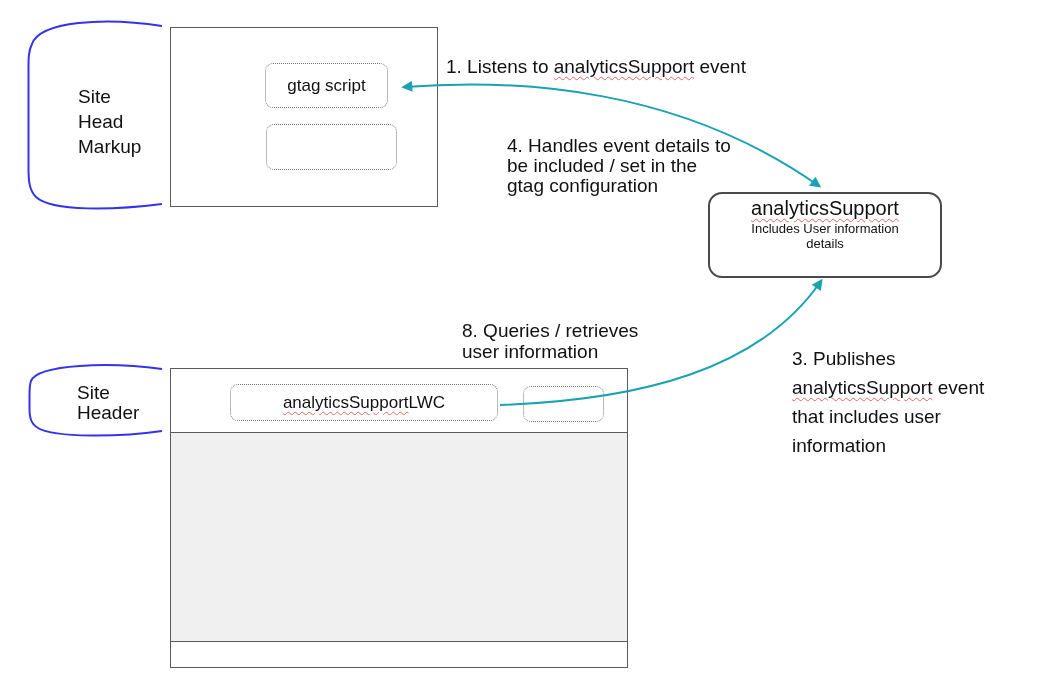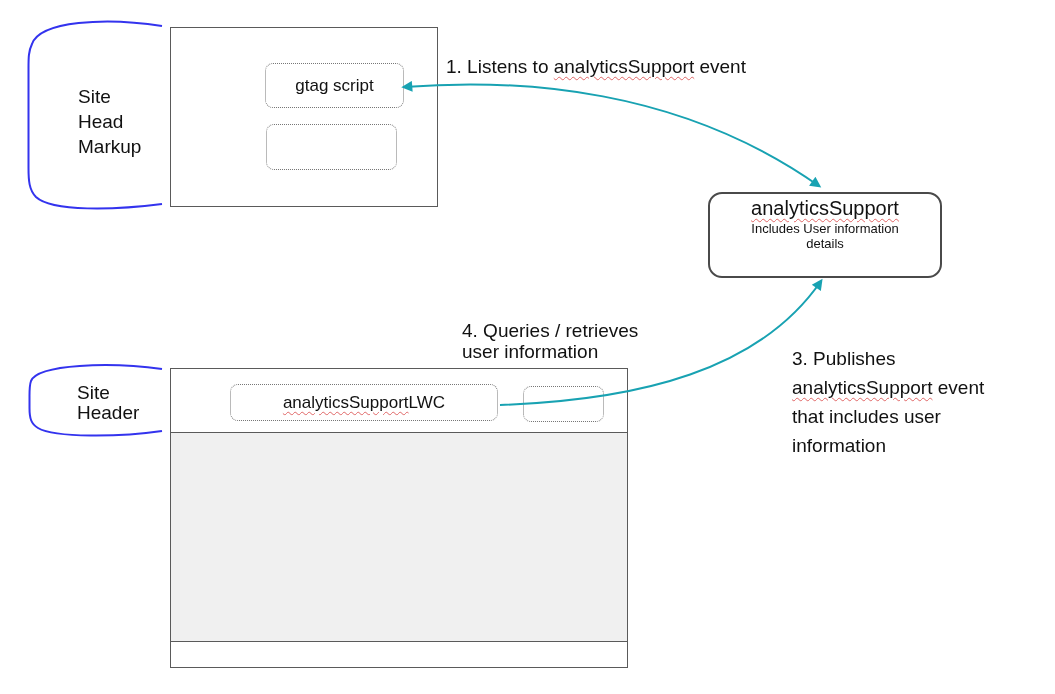--- a/index.html
+++ b/index.html
@@ -30,21 +30,21 @@
     position: absolute;
     border: 1.5px dotted #777777;
     border-radius: 8px;
     background: #ffffff;
     display: flex;
     align-items: center;
     justify-content: center;
     font-size: 17px;
     z-index: 1;
   }
-  .gtag-box   { left: 265px; top: 63px;  width: 139px; height: 45px; }
+  .gtag-box   { left: 265px; top: 63px;  width: 123px; height: 45px; }
   .empty-box1 { left: 266px; top: 124px; width: 131px; height: 46px; }
   .lwc-box    { left: 230px; top: 384px; width: 268px; height: 37px; }
   .empty-box2 { left: 523px; top: 386px; width: 81px;  height: 36px; background: transparent; }
 
   .evt-box {
     position: absolute;
     left: 708px; top: 192px; width: 234px; height: 86px;
     border: 2px solid #4a4a4a;
     border-radius: 14px;
     background: #ffffff;
@@ -134,20 +134,21 @@
   <div class="label brace-label site-head-label">Site
 Head
 Markup</div>
   <div class="label brace-label site-header-label">Site
 Header</div>
 
   <div class="label ann-listens">
     <span>1. Listens to </span><span class="sq">analyticsSupport</span><span> event</span>
   </div>
 
+  <div class="label ann-handles">4. Handles event details to be included / set in the gtag configuration</div>
 
-  <div class="label ann-queries">4. Queries / retrieves user information</div>
+  <div class="label ann-queries">8. Queries / retrieves user information</div>
 
   <div class="label ann-publishes">
     <span>3. Publishes </span><span class="sq">analyticsSupport</span><span> event that includes user information</span>
   </div>
 
 </div>
 
 </body></html>

